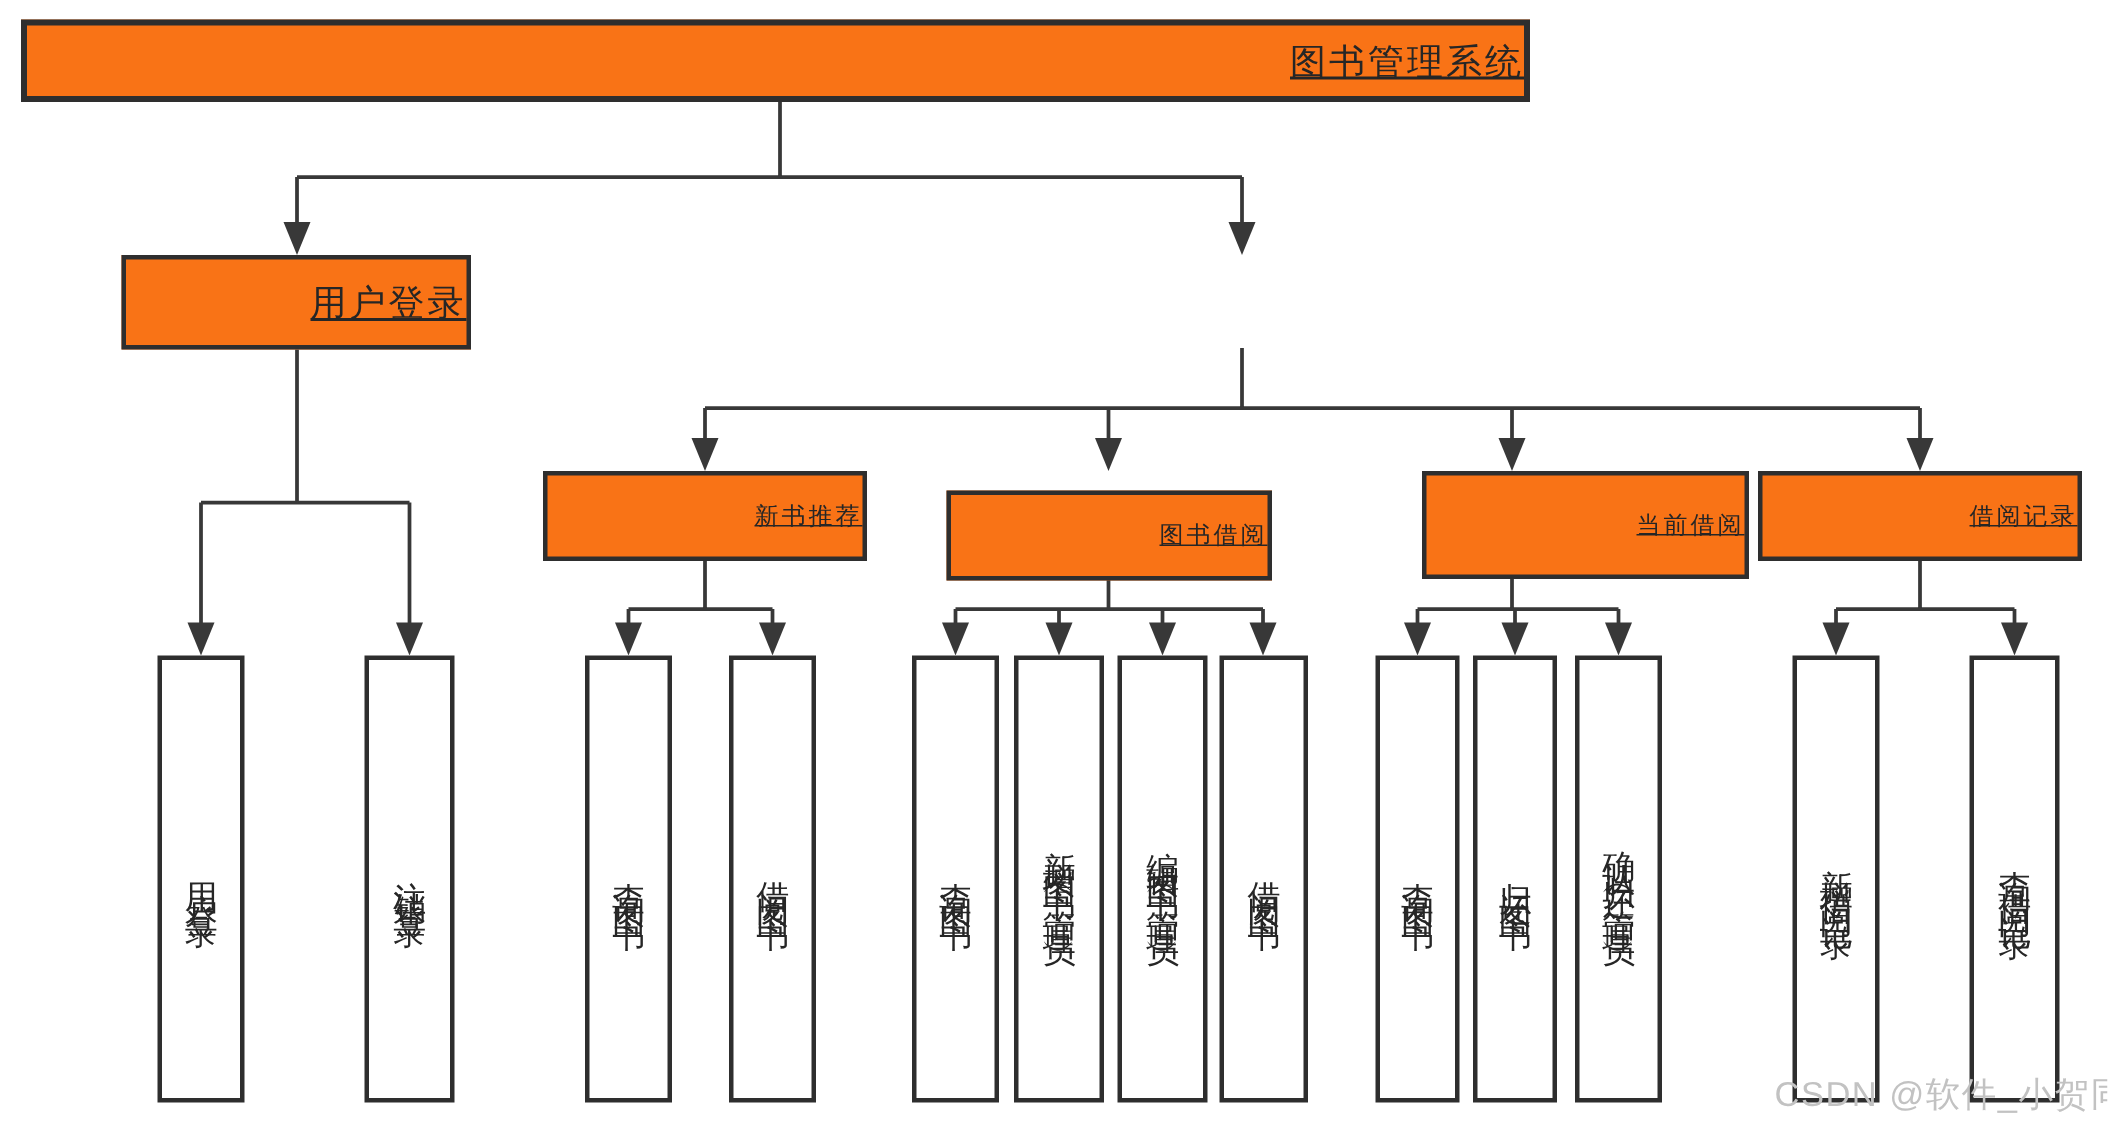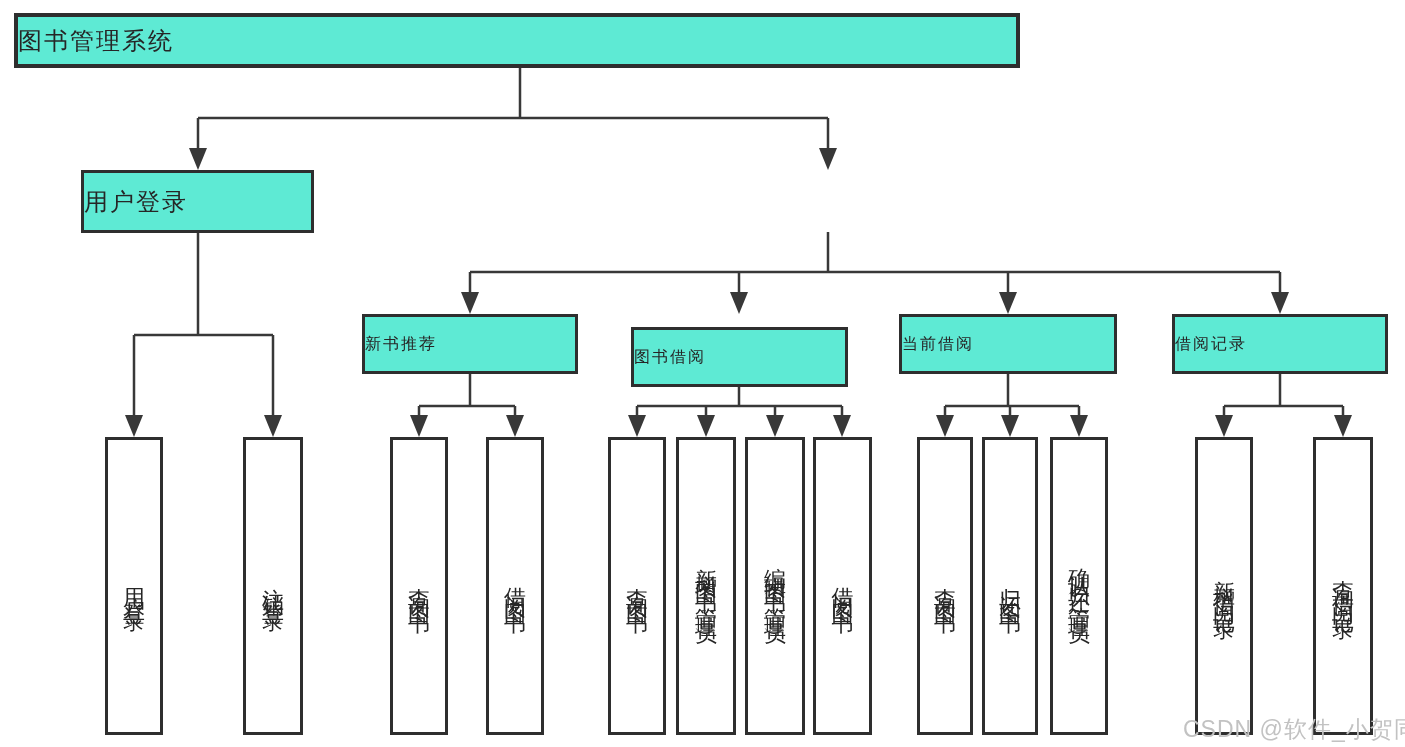--- a/index.html
+++ b/index.html
@@ -20,26 +20,27 @@
   .connectors{
     position:absolute;left:0;top:0;width:1405px;height:747px;
     pointer-events:none;
   }
   .connectors path{stroke:var(--line-color);stroke-width:2.5;fill:none;}
   .connectors polygon{fill:var(--line-color);stroke:none;}
   .node{
     position:absolute;
     box-sizing:border-box;
     border:3px solid var(--border-color);
-    background:#5eead4;
-    display:flex;align-items:center;justify-content:flex-start;
+    background:#f97316;
+    display:flex;align-items:center;justify-content:flex-end;
     color:var(--text-color);
     font-size:24px;
     letter-spacing:2px;
     white-space:nowrap;
+    text-decoration:underline;
   }
   .node.root{border-width:4px;}
   .node.l3{font-size:16px;}
   .leaf{
     position:absolute;
     top:437px;height:298px;
     box-sizing:border-box;
     border:3px solid var(--border-color);
     background:#fff;
     display:flex;align-items:center;justify-content:center;
@@ -116,21 +117,21 @@
   <div class="node" style="left:81px;top:170px;width:233px;height:63px">
     <span>用户登录</span>
   </div>
 
   <div class="node l3" style="left:362px;top:314px;width:216px;height:60px">
     <span>新书推荐</span>
   </div>
   <div class="node l3" style="left:631px;top:327px;width:217px;height:60px">
     <span>图书借阅</span>
   </div>
-  <div class="node l3" style="left:899px;top:314px;width:218px;height:60px">
+  <div class="node l3" style="left:948px;top:314px;width:218px;height:72px">
     <span>当前借阅</span>
   </div>
   <div class="node l3" style="left:1172px;top:314px;width:216px;height:60px">
     <span>借阅记录</span>
   </div>
 
   <div class="leaf" style="left:105px;width:58px">
     <span>用户登录</span>
   </div>
   <div class="leaf" style="left:243px;width:60px">

